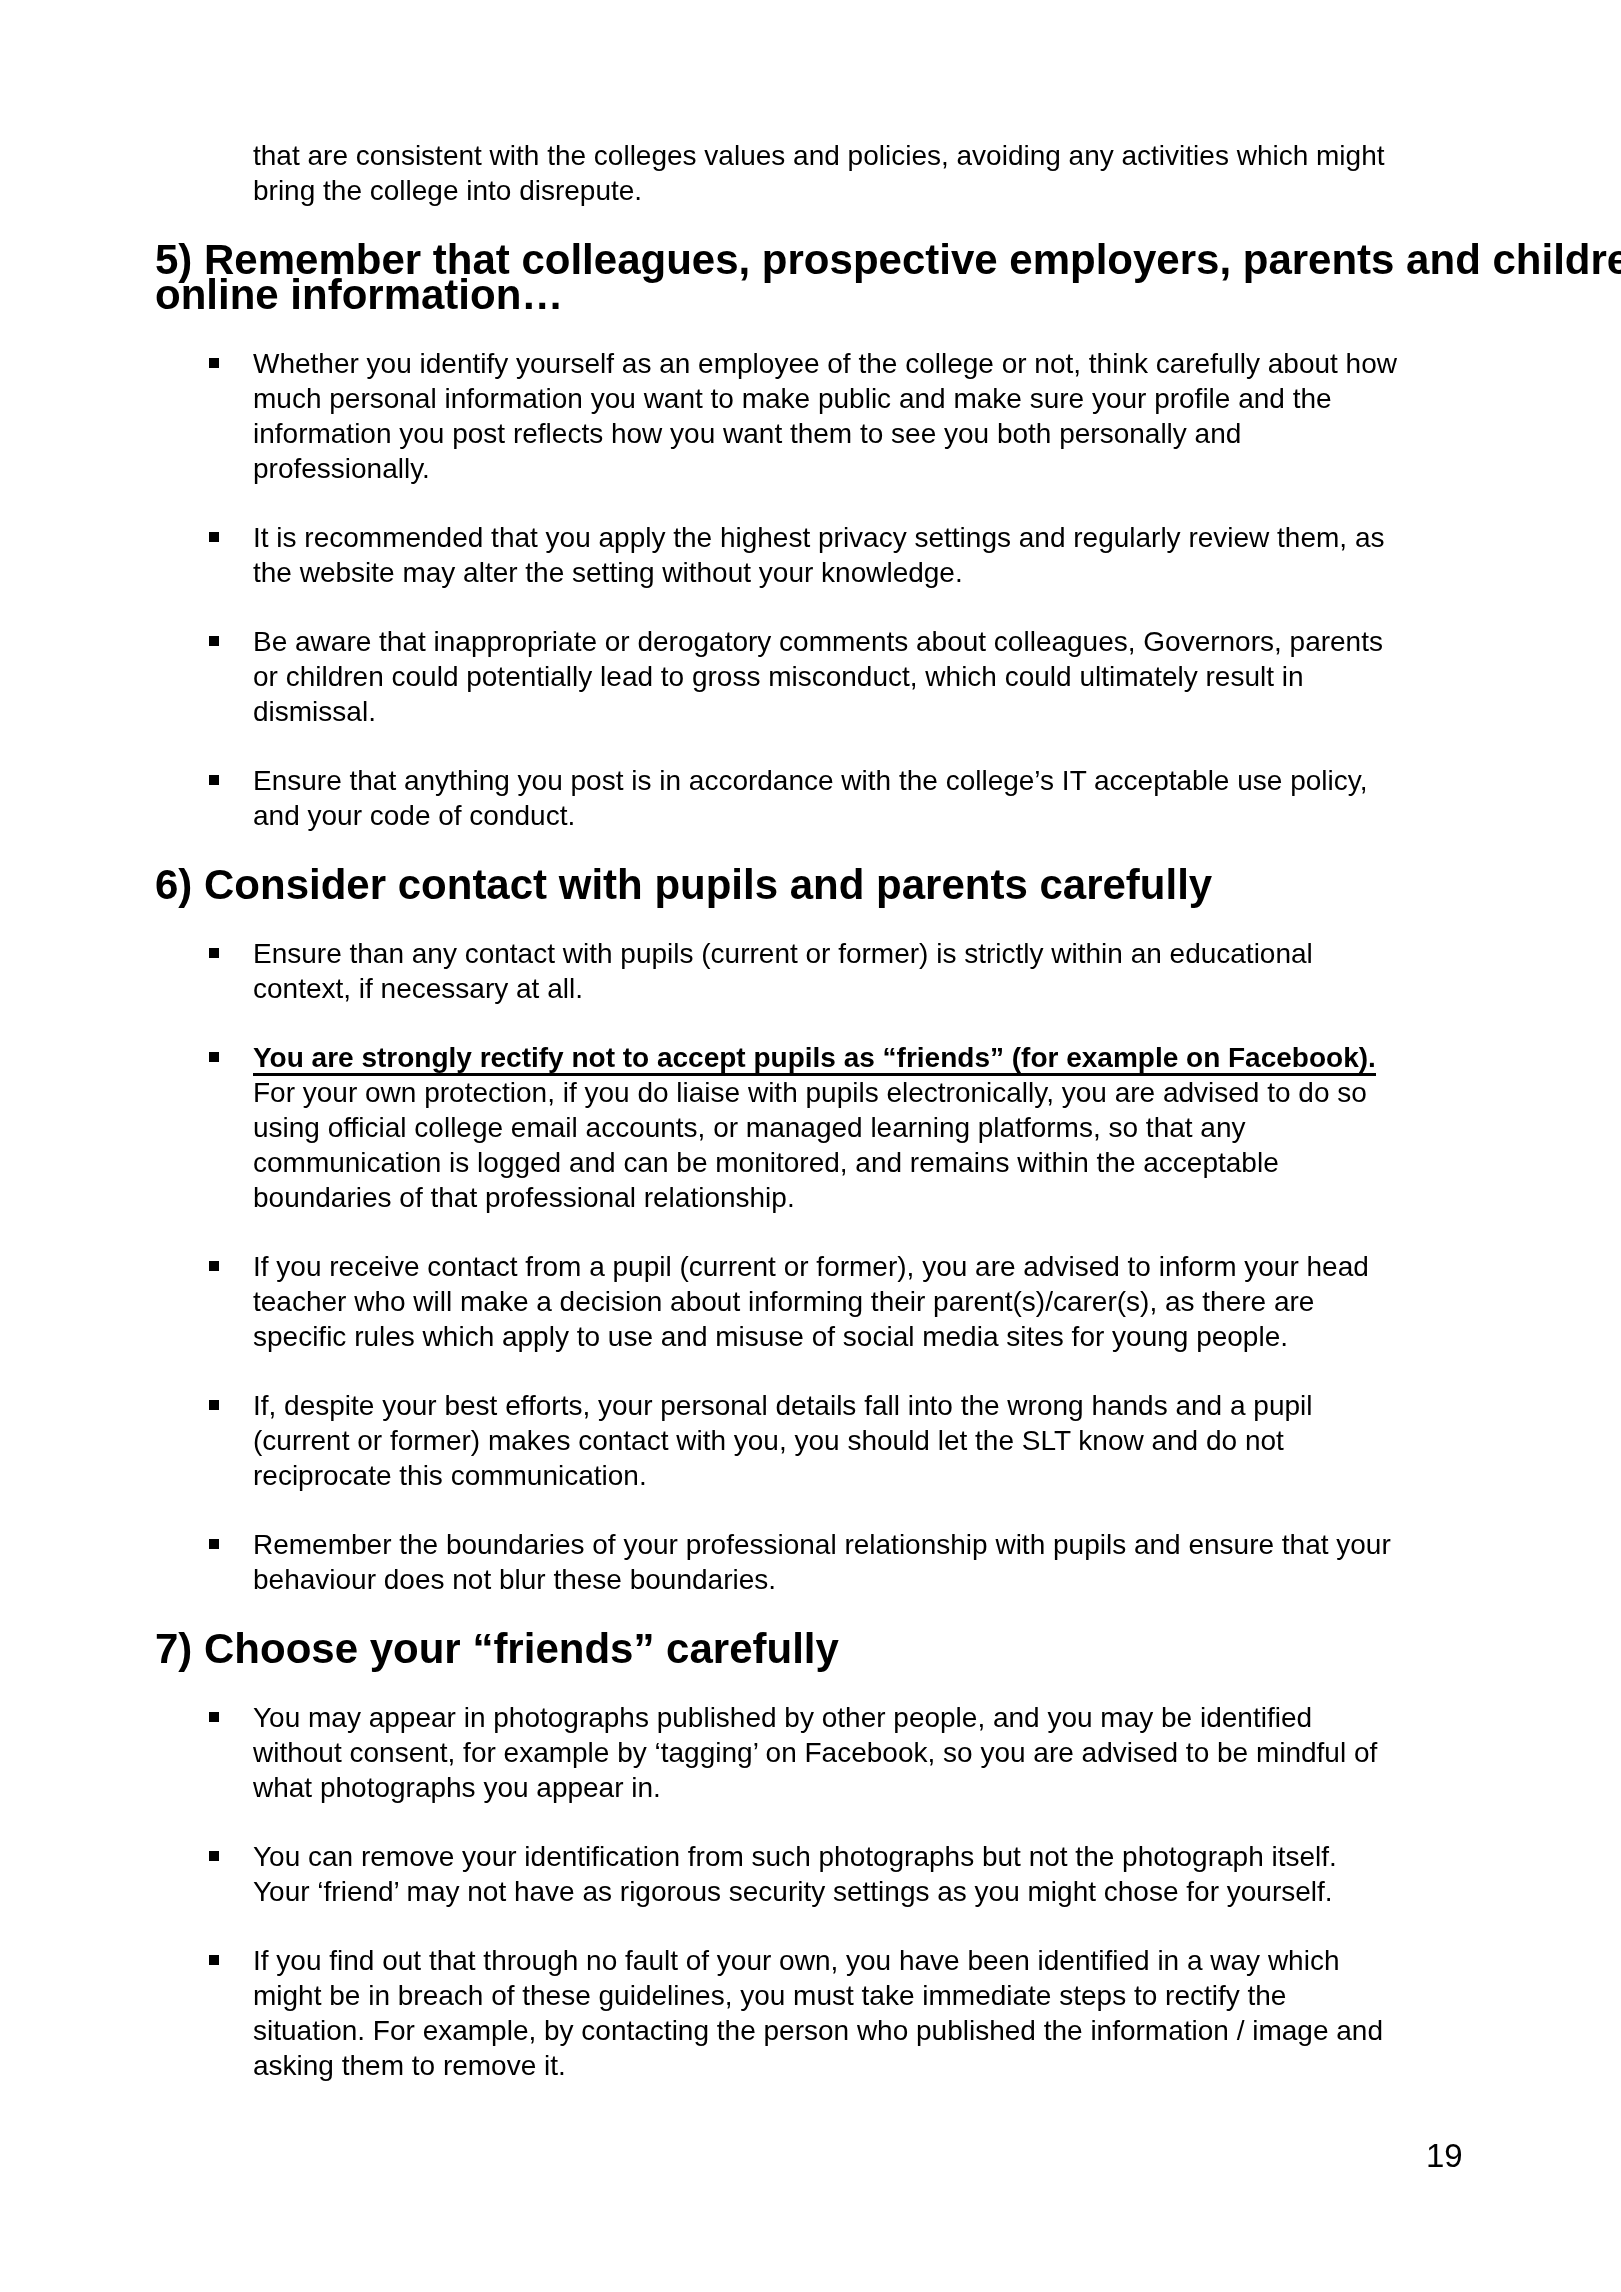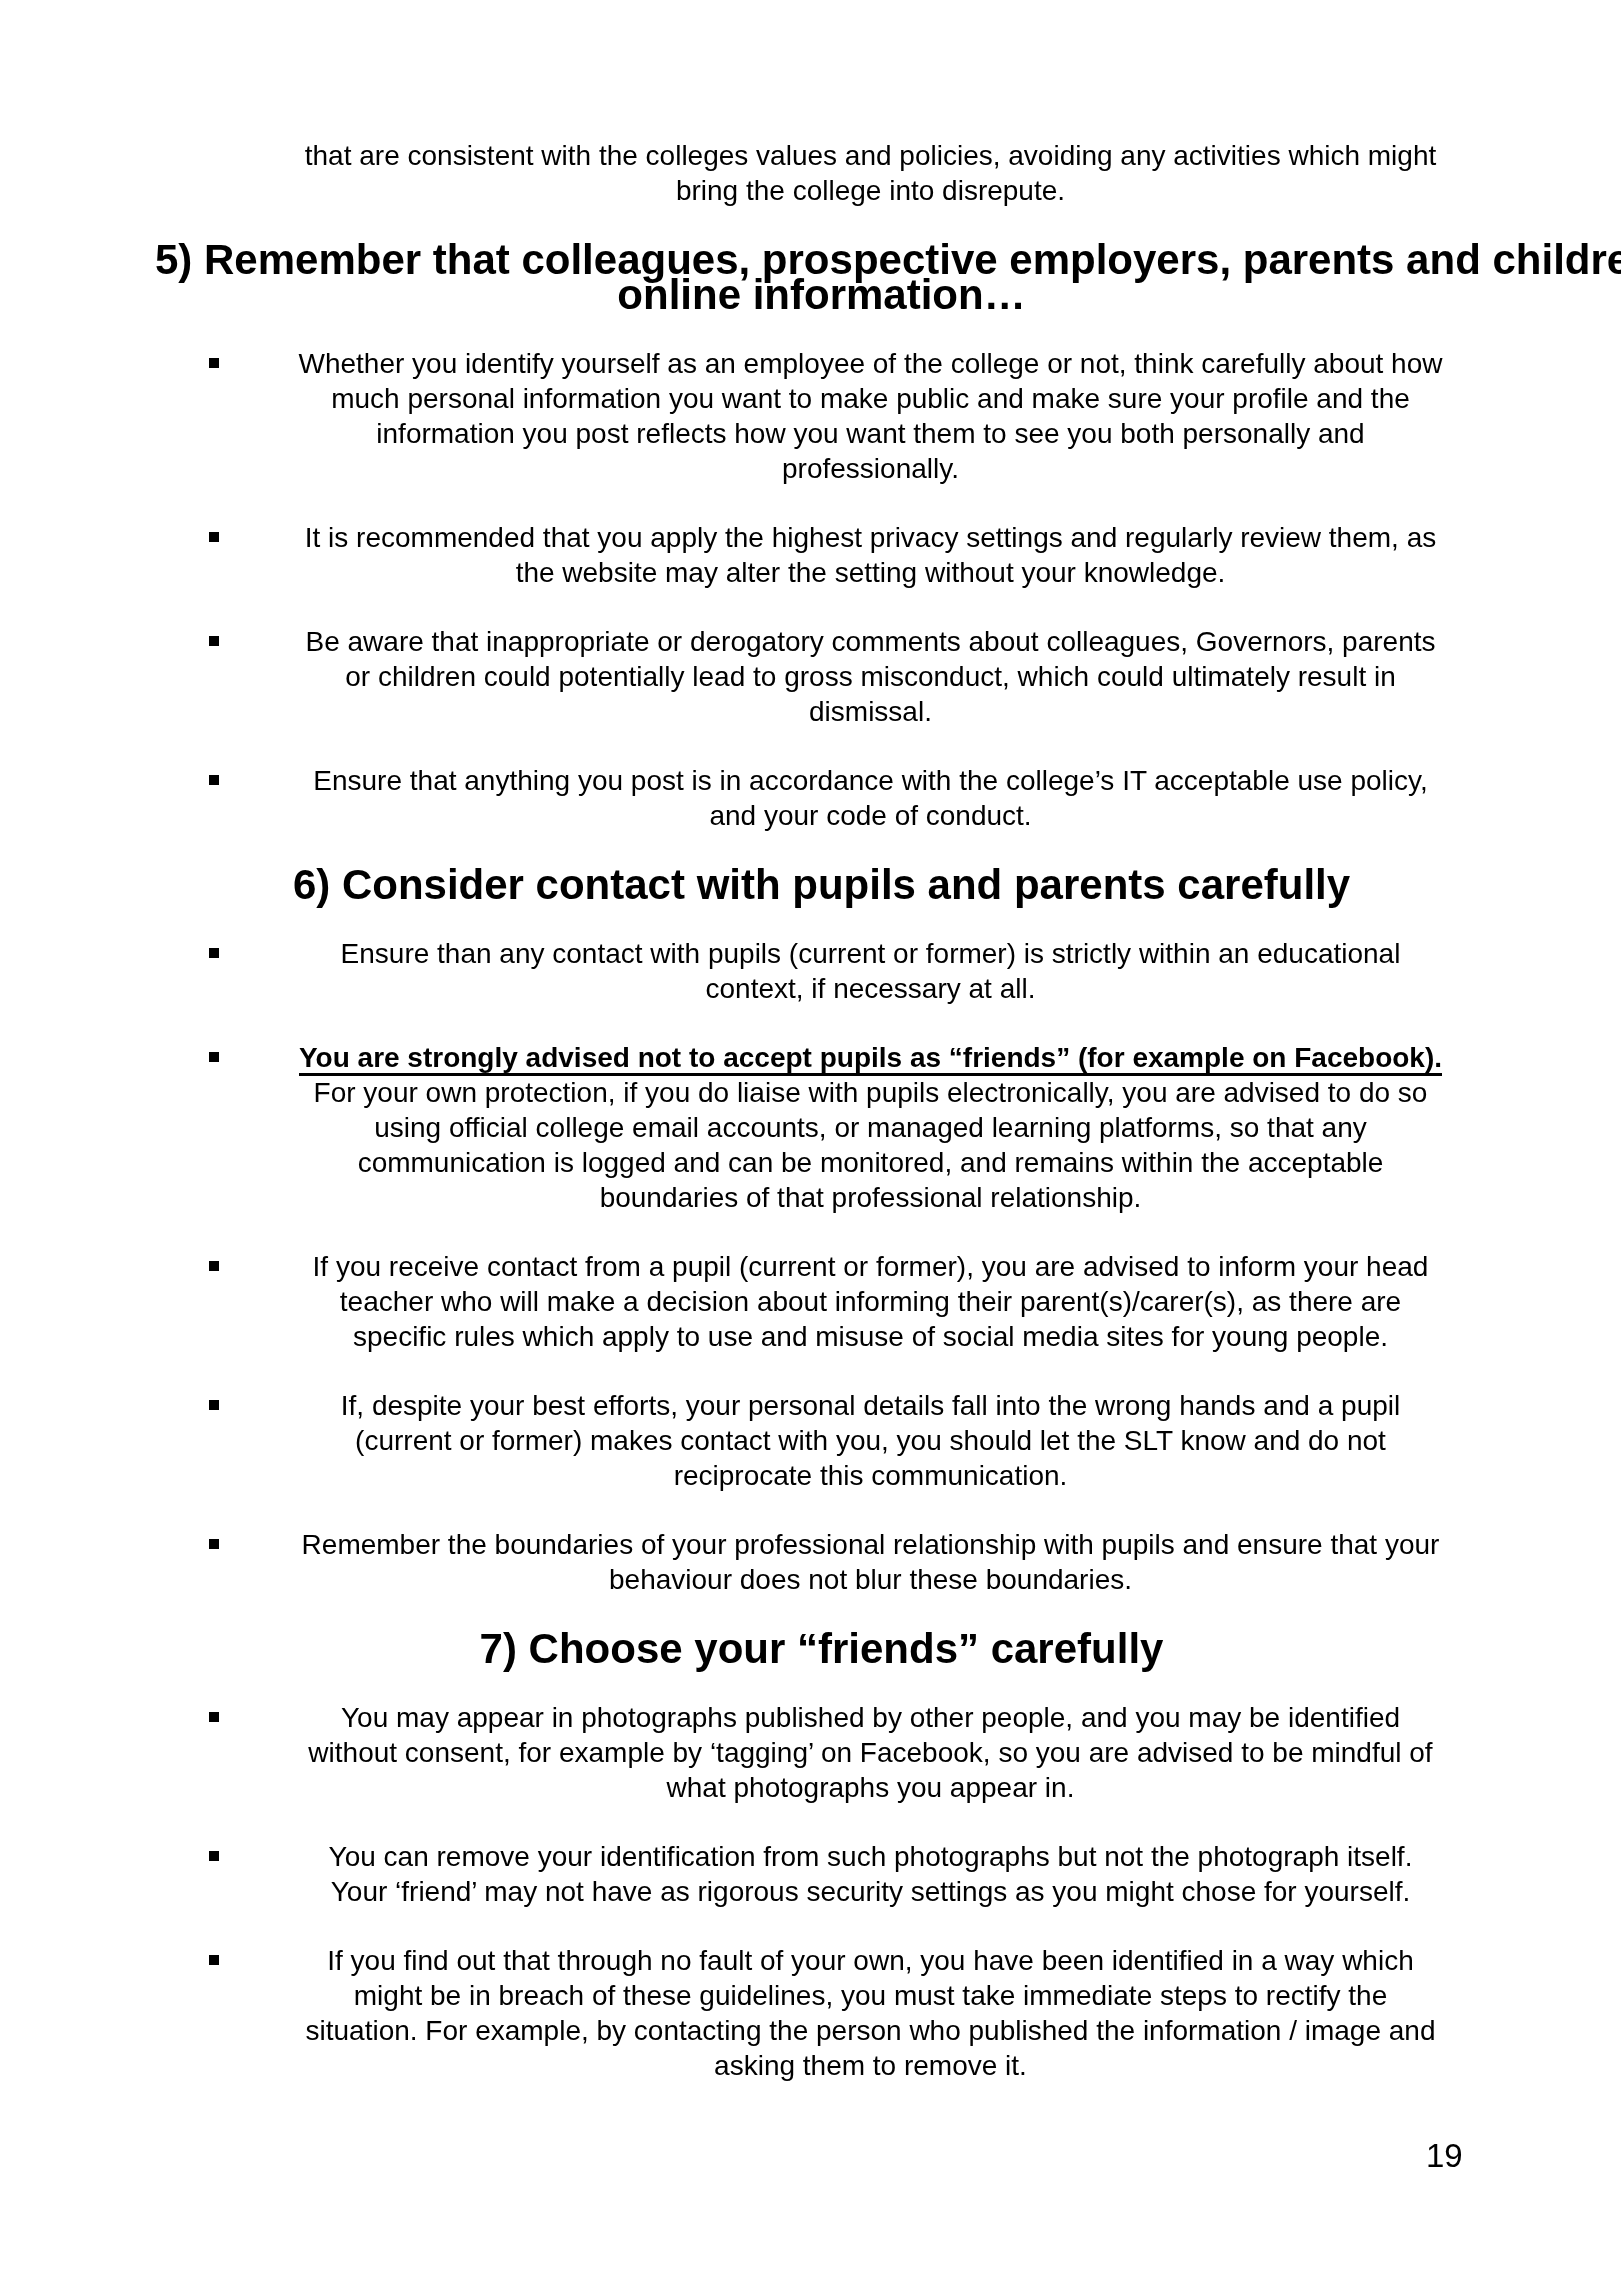--- a/index.html
+++ b/index.html
@@ -16,21 +16,20 @@
   }
   .content {
     position: absolute;
     left: 155px;
     top: 138px;
     width: 1333px;
   }
   .para, .heading {
     white-space: pre;          
     margin: 0 0 34px 0;
-    text-align: center;
   }
   .heading { font-weight: 700; }
   .indent { margin-left: 98px; }
   .bullet {
     position: relative;
     margin-left: 98px;
     margin-bottom: 34px;
   }
   .bullet > .para { margin: 0; }
   .marker {
@@ -90,21 +89,21 @@
 
   <h2 class="heading">6) Consider contact with pupils and parents carefully</h2>
 
   <div class="bullet">
     <span class="marker"></span>
     <p class="para">Ensure than any contact with pupils (current or former) is strictly within an educational
 context, if necessary at all.</p>
   </div>
   <div class="bullet">
     <span class="marker"></span>
-    <p class="para"><span class="lead">You are strongly advised not to accept pupils as “friends” (for example on Facebook).</span><span>
+    <p class="para"><span class="lead">You are strongly rectify not to accept pupils as “friends” (for example on Facebook).</span><span>
 For your own protection, if you do liaise with pupils electronically, you are advised to do so
 using official college email accounts, or managed learning platforms, so that any
 communication is logged and can be monitored, and remains within the acceptable
 boundaries of that professional relationship.</span></p>
   </div>
   <div class="bullet">
     <span class="marker"></span>
     <p class="para">If you receive contact from a pupil (current or former), you are advised to inform your head
 teacher who will make a decision about informing their parent(s)/carer(s), as there are
 specific rules which apply to use and misuse of social media sites for young people.</p>

